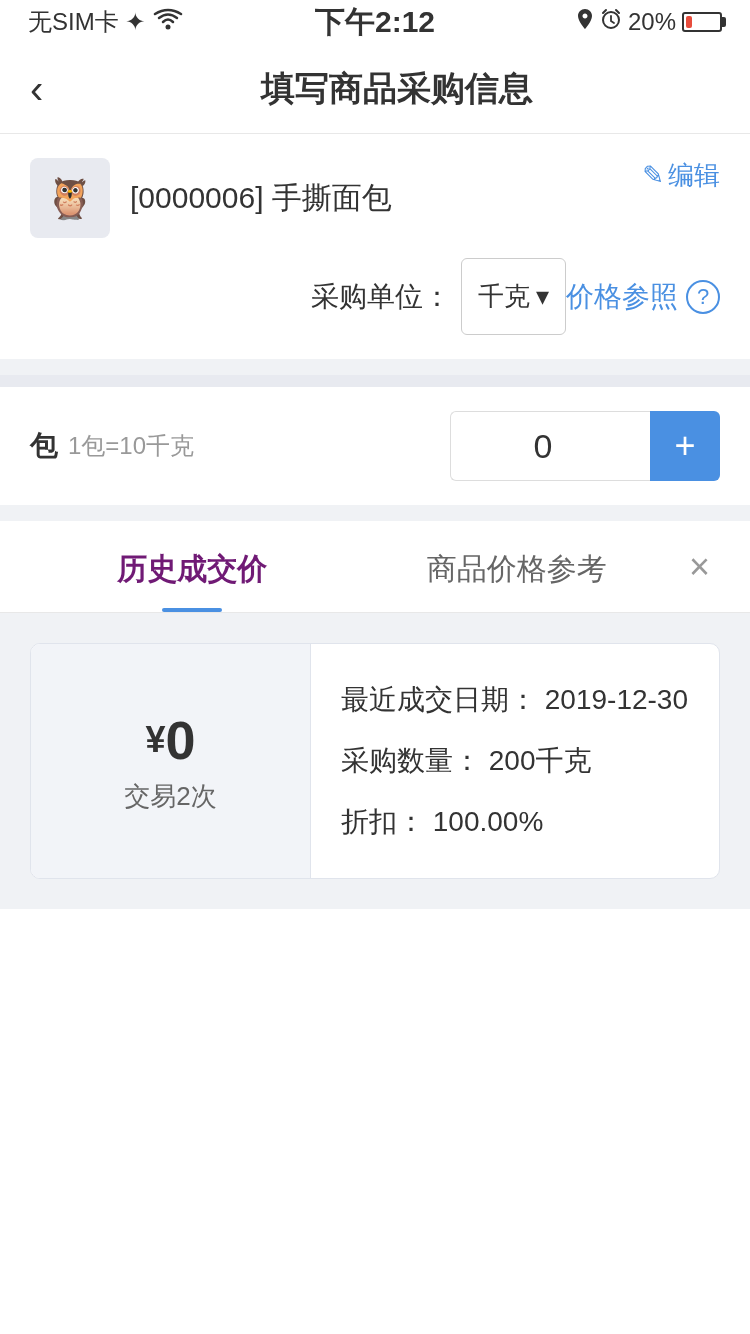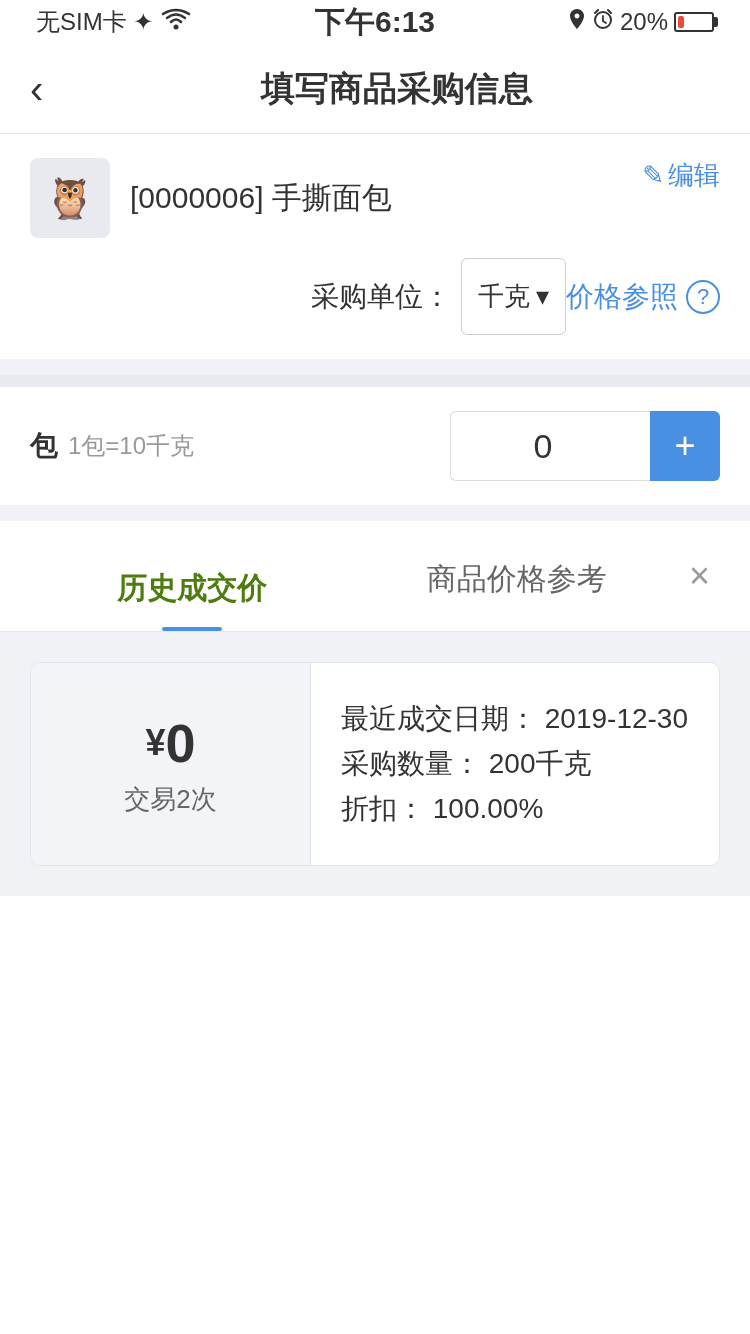--- a/index.html
+++ b/index.html
@@ -14,21 +14,21 @@
     }
 
     
     .status-bar {
       width: 100%;
       height: 44px;
       background: #fff;
       display: flex;
       align-items: center;
       justify-content: space-between;
-      padding: 0 36px;
+      padding: 0 28px;
       font-size: 26px;
       font-weight: 500;
     }
     .status-left {
       display: flex;
       align-items: center;
       gap: 8px;
       font-size: 24px;
     }
     .status-center {
@@ -267,23 +267,22 @@
     .tab-item {
       flex: 1;
       text-align: center;
       padding: 28px 0 22px;
       font-size: 30px;
       cursor: pointer;
       position: relative;
       color: #666;
     }
     .tab-item.active {
-      color: #4d7c0f;
+      color: #701a75;
       font-weight: 600;
-      margin-top: 19px;
     }
     .tab-item.active::after {
       content: '';
       position: absolute;
       bottom: 0;
       left: 50%;
       transform: translateX(-50%);
       width: 60px;
       height: 4px;
       background: #4a90e2;
@@ -333,20 +332,21 @@
     .transaction-count {
       font-size: 26px;
       color: #666;
       margin-top: 8px;
     }
     .transaction-right {
       flex: 1;
       padding: 34px 30px;
       display: flex;
       flex-direction: column;
+      gap: 16px;
     }
     .transaction-detail-row {
       font-size: 28px;
       color: #333;
       line-height: 1.6;
     }
 
     
     .bottom-space {
       height: 600px;
@@ -362,21 +362,21 @@
     <span>
       <svg width="30" height="22" viewBox="0 0 30 22">
         <path d="M15 18 Q15 18 15 18" fill="#333"></path>
         <path d="M10 14 Q15 9 20 14" fill="none" stroke="#333" stroke-width="2.5" stroke-linecap="round"></path>
         <path d="M6 10 Q15 3 24 10" fill="none" stroke="#333" stroke-width="2.5" stroke-linecap="round"></path>
         <path d="M2 6 Q15 -2 28 6" fill="none" stroke="#333" stroke-width="2.5" stroke-linecap="round"></path>
         <circle cx="15" cy="19" r="2.5" fill="#333"></circle>
       </svg>
     </span>
   </div>
-  <div class="status-center">下午6:13</div>
+  <div class="status-center">下午2:12</div>
   <div class="status-right">
     <span>
       <svg width="18" height="22" viewBox="0 0 18 22">
         <path d="M9 1C5.13 1 2 4.13 2 8c0 5.25 7 13 7 13s7-7.75 7-13c0-3.87-3.13-7-7-7zm0 9.5c-1.38 0-2.5-1.12-2.5-2.5S7.62 5.5 9 5.5s2.5 1.12 2.5 2.5S10.38 10.5 9 10.5z" fill="#333"></path>
       </svg>
     </span>
     <span>
       <svg width="22" height="22" viewBox="0 0 22 22">
         <circle cx="11" cy="12" r="8" fill="none" stroke="#333" stroke-width="2"></circle>
         <path d="M11 8v5l3 2" stroke="#333" stroke-width="1.8" fill="none" stroke-linecap="round"></path>

